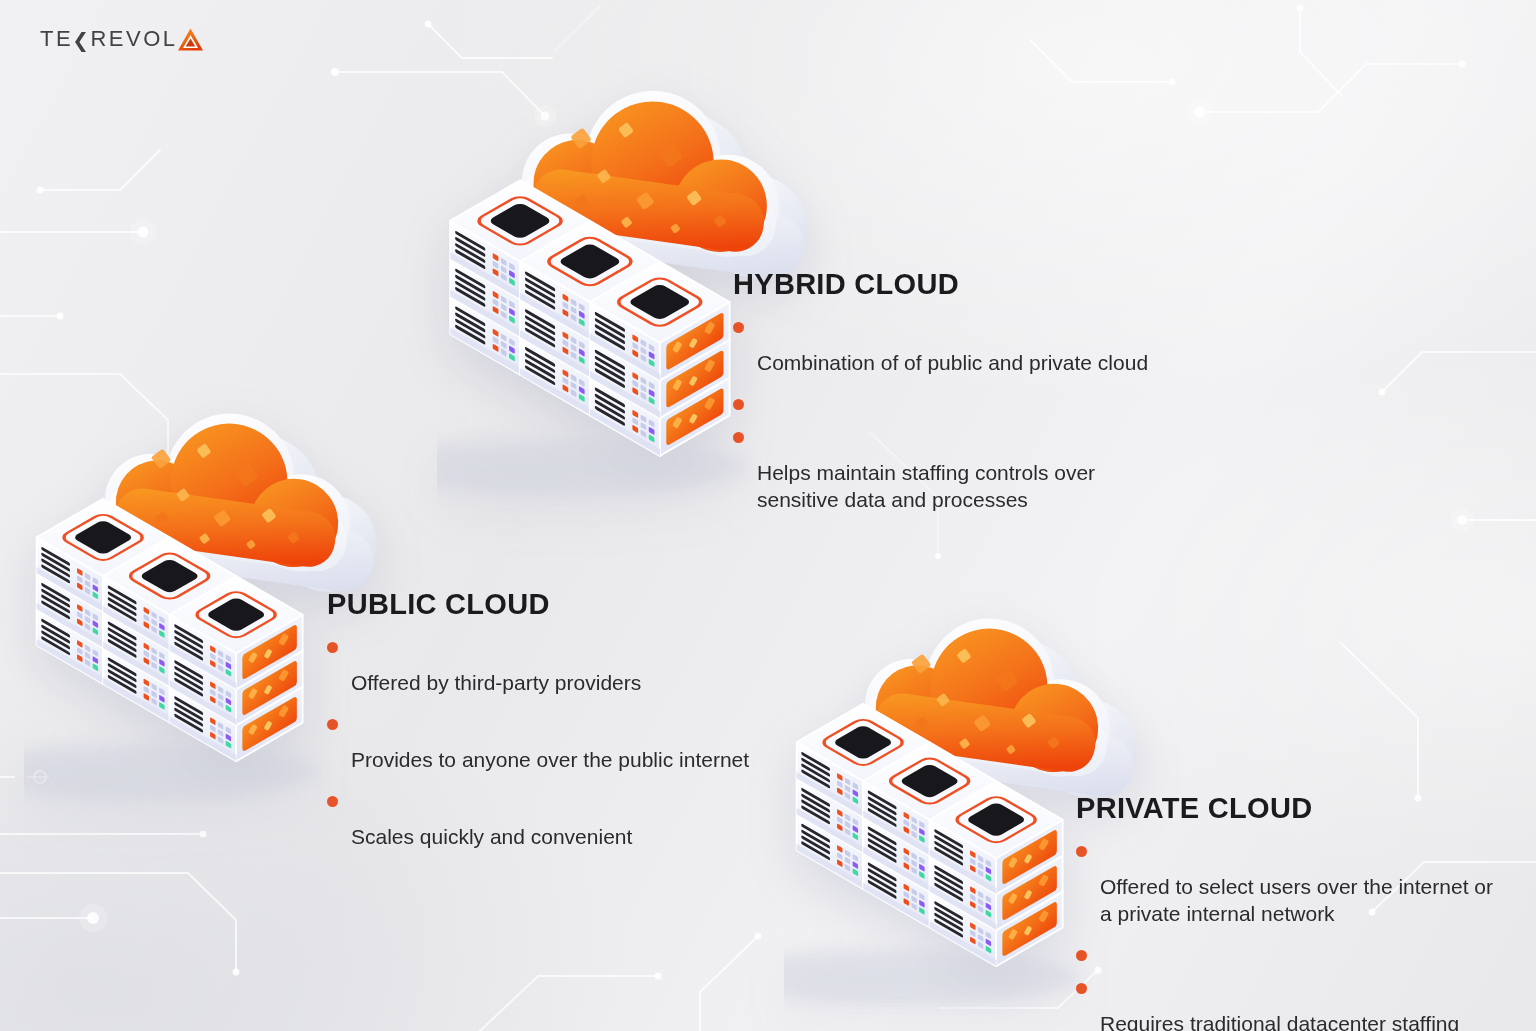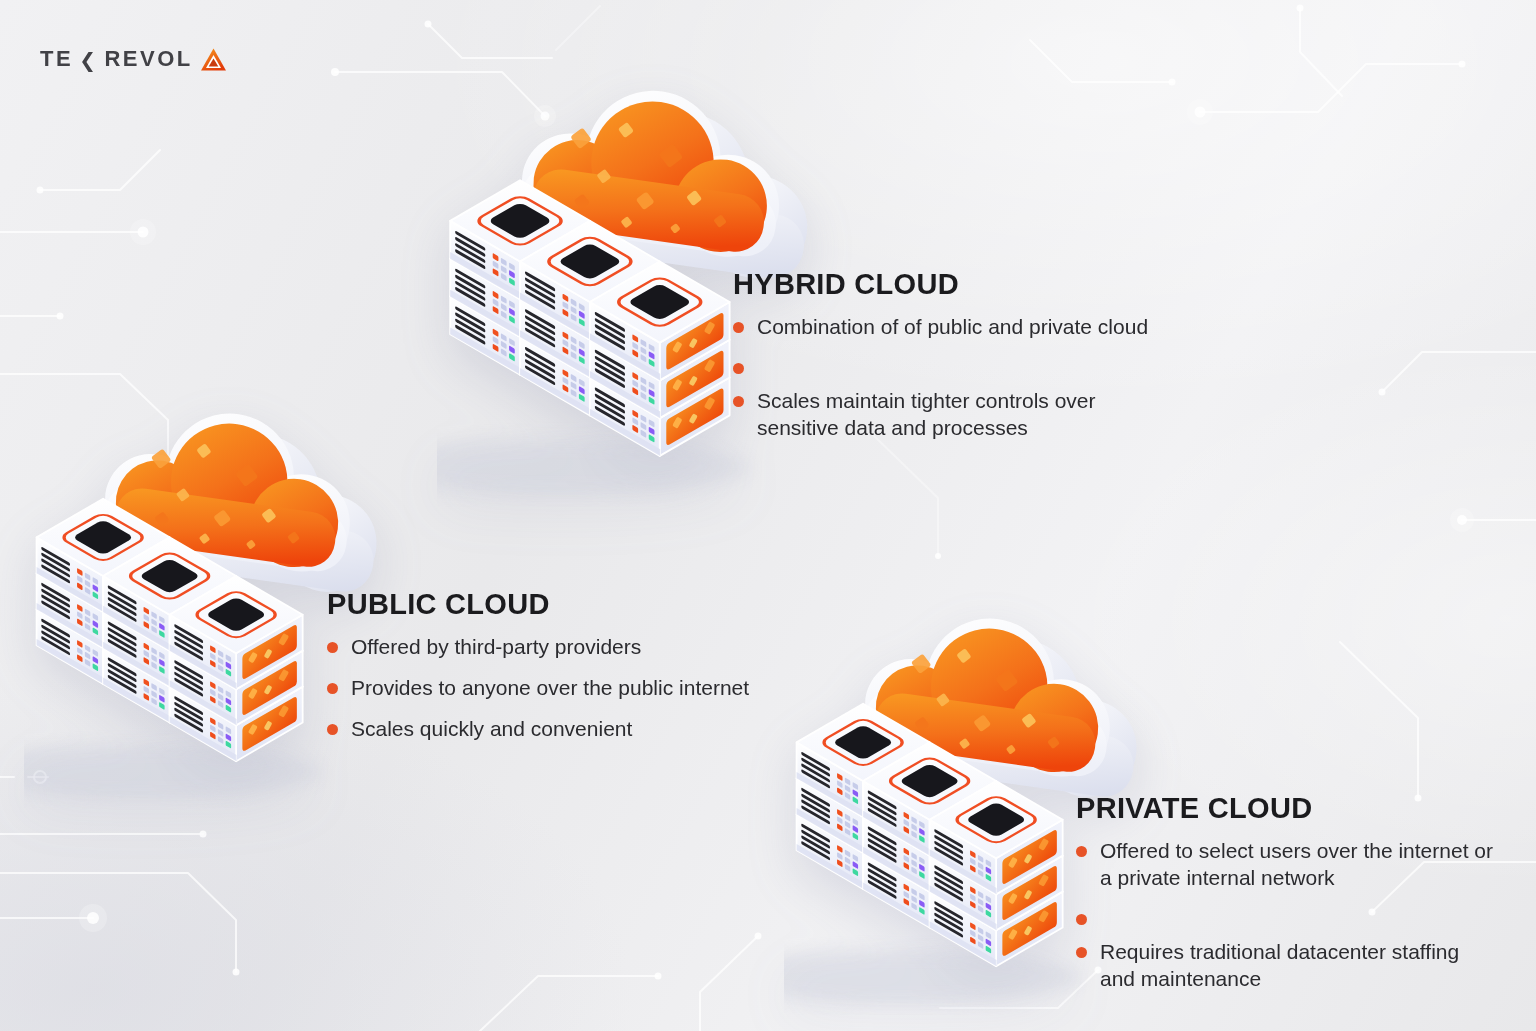--- a/index.html
+++ b/index.html
@@ -22,42 +22,42 @@
   }
   .canvas::before{
     content:"";position:absolute;inset:0;pointer-events:none;
     background:
       radial-gradient(1100px 560px at 72% 6%, rgba(255,255,255,.55), transparent 62%),
       radial-gradient(900px 520px at 6% 96%, rgba(214,215,224,.55), transparent 60%),
       radial-gradient(700px 420px at 98% 60%, rgba(255,255,255,.4), transparent 65%);
   }
   svg.circuits{position:absolute;inset:0;pointer-events:none;}
   .logo{
-    position:absolute;left:40px;top:46px;display:flex;align-items:center;gap:7px;
-    font-weight:700;font-size:22px;letter-spacing:2.5px;color:#414146;
+    position:absolute;left:40px;top:26px;display:flex;align-items:center;
+    font-weight:400;font-size:22px;letter-spacing:2.5px;color:#414146;
   }
   .logo .k{color:#414146;font-size:20px;margin:0 -1px;transform:translateY(1px);}
   .cluster-svg{position:absolute;pointer-events:none;
     filter:drop-shadow(0 18px 24px rgba(96,102,140,.16));}
   #ill-hybrid {left:437px;top:82px;width:420px;height:425px;}
   #ill-public {left:24px;top:405px;width:400px;height:405px;}
   #ill-private{left:784px;top:610px;width:400px;height:405px;}
   .text-block{position:absolute;width:470px;}
   #txt-hybrid {left:733px;top:268px;}
   #txt-public {left:327px;top:588px;}
   #txt-private{left:1076px;top:792px;}
   .text-block h2{
     font-size:29px;font-weight:800;letter-spacing:.3px;color:var(--title-color,#1b1b1e);
     margin:0 0 13px 0;white-space:nowrap;
   }
   .text-block ul{list-style:none;}
   .text-block li{display:flex;gap:13px;margin-bottom:14px;}
   .dot{width:11px;height:11px;border-radius:50%;background:var(--bullet-dot,#e75327);
     flex:0 0 auto;margin-top:8px;}
-  .btxt{font-size:21px;line-height:1.28;color:var(--body-color,#2b2b2f);white-space:pre-line;}
+  .btxt{font-size:21px;line-height:1.28;color:var(--body-color,#2b2b2f);white-space:pre-line;margin-top:36px;}
   .screen-outline{stroke:var(--accent-orange,#f04e23);}
   .trace{stroke:rgba(255,255,255,.72);stroke-width:2;fill:none;stroke-linecap:round;stroke-linejoin:round;}
   .tdot{fill:#ffffff;opacity:.85;}
   .thalo{fill:#ffffff;opacity:.22;}
   .tring{fill:none;stroke:#ffffff;stroke-width:2;opacity:.8;}
 </style>
 </head>
 <body>
 
 <div class="canvas">
@@ -281,21 +281,21 @@
     <ul>
       <li>
           <span class="dot"></span>
           <span class="btxt">Combination of of public and private cloud</span>
         </li>
       <li>
           <span class="dot"></span>
         </li>
       <li>
           <span class="dot"></span>
-          <span class="btxt">Scales maintain tighter controls over
+          <span class="btxt">Helps maintain staffing controls over
 sensitive data and processes</span>
         </li>
     </ul>
   </section>
 
   <section class="text-block" id="txt-public">
     <h2>PUBLIC CLOUD</h2>
     <ul>
       <li>
           <span class="dot"></span>

